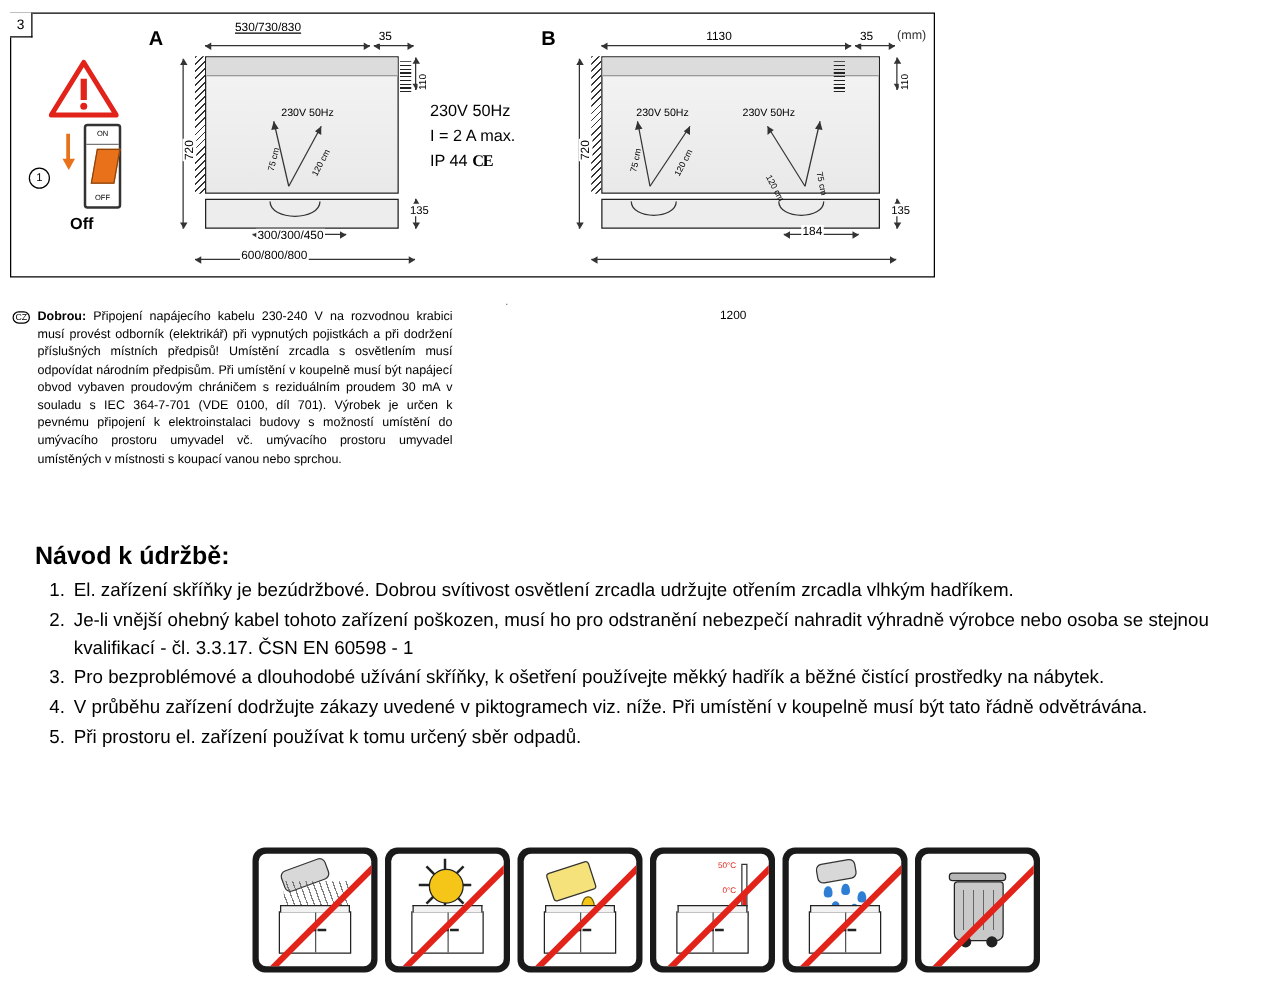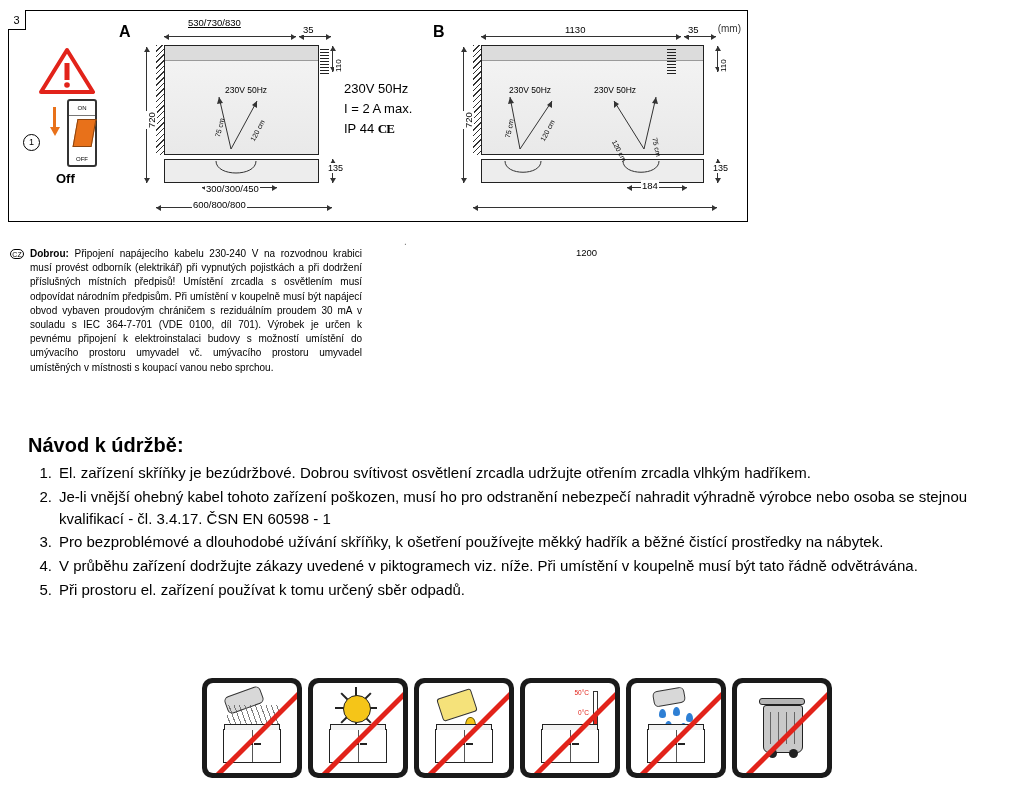--- a/index.html
+++ b/index.html
@@ -670,21 +670,21 @@
 </div>
 
 <div class="maint-title">Návod k údržbě:</div>
 <div class="maint-list">
   <div class="maint-item">
     <div class="maint-num">1.</div>
     <div class="maint-body">El. zařízení skříňky je bezúdržbové. Dobrou svítivost osvětlení zrcadla udržujte otřením zrcadla vlhkým hadříkem.</div>
   </div>
   <div class="maint-item">
     <div class="maint-num">2.</div>
-    <div class="maint-body">Je-li vnější ohebný kabel tohoto zařízení poškozen, musí ho pro odstranění nebezpečí nahradit výhradně výrobce nebo osoba se stejnou kvalifikací - čl. 3.4.17. ČSN EN 60598 - 1</div>
+    <div class="maint-body">Je-li vnější ohebný kabel tohoto zařízení poškozen, musí ho pro odstranění nebezpečí nahradit výhradně výrobce nebo osoba se stejnou kvalifikací - čl. 3.3.17. ČSN EN 60598 - 1</div>
   </div>
   <div class="maint-item">
     <div class="maint-num">3.</div>
     <div class="maint-body">Pro bezproblémové a dlouhodobé užívání skříňky, k ošetření používejte měkký hadřík a běžné čistící prostředky na nábytek.</div>
   </div>
   <div class="maint-item">
     <div class="maint-num">4.</div>
     <div class="maint-body">V průběhu zařízení dodržujte zákazy uvedené v piktogramech viz. níže. Při umístění v koupelně musí být tato řádně odvětrávána.</div>
   </div>
   <div class="maint-item">

